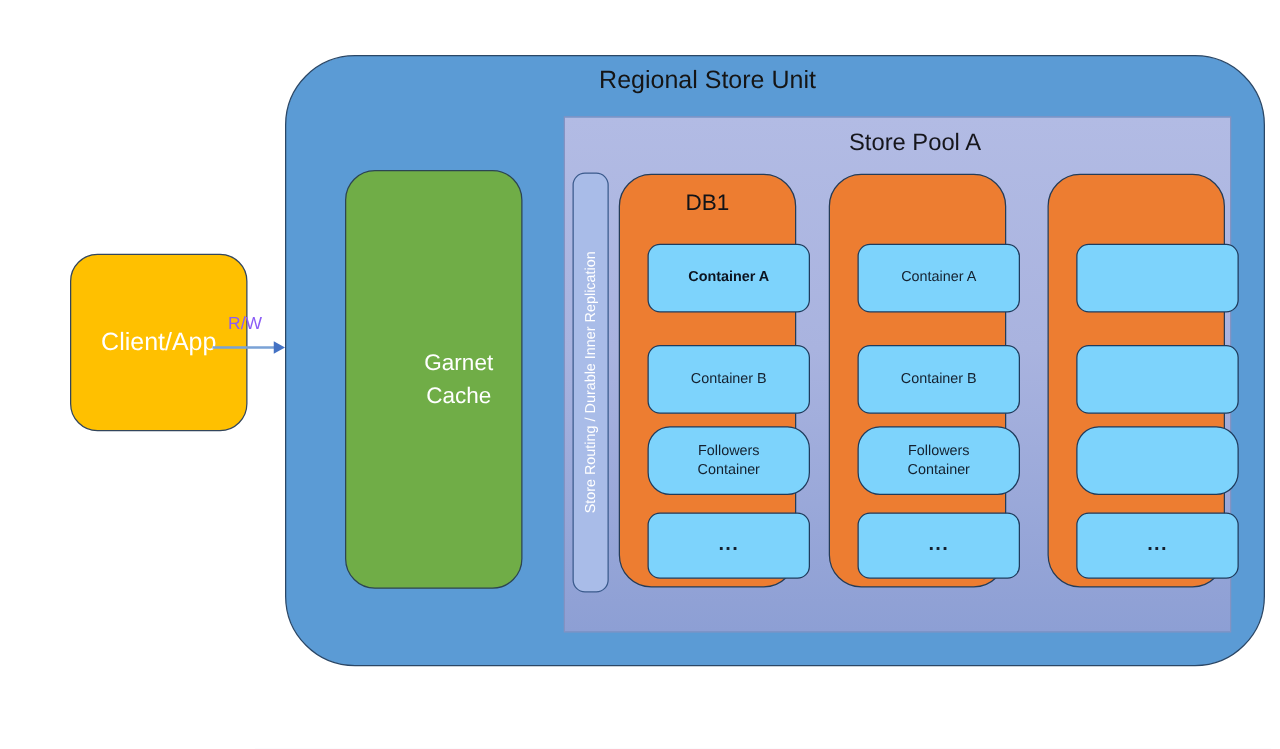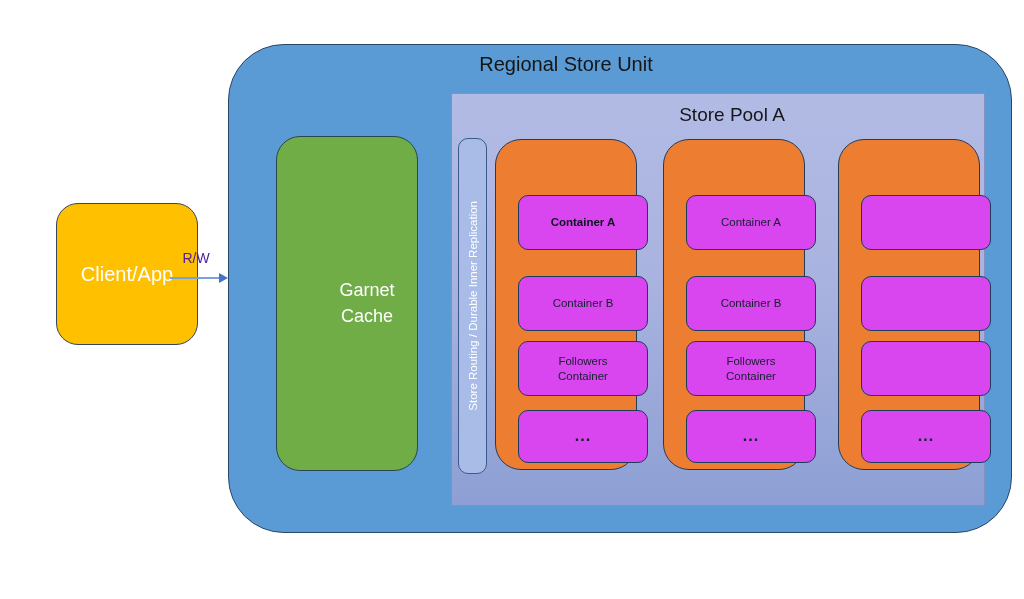--- a/index.html
+++ b/index.html
@@ -14,21 +14,21 @@
     left:28px;top:203px;width:142px;height:142px;
     background:#FFC000;border:1.6px solid #33465c;border-radius:22px;
     display:flex;align-items:center;justify-content:center;
     color:#ffffff;font-size:20px;margin-left:28px;
   }
 
   
   .connector{left:170px;top:250px;width:60px;height:34px;}
   .connector-label{
     position:absolute;left:2px;top:0;width:48px;text-align:center;
-    font-size:14px;color:#4c1d95;
+    font-size:14px;color:#8b5cf6;
   }
   .arrow-line{position:absolute;left:0;top:27px;width:50px;height:1.5px;background:#7aa2d6;}
   .arrow-head{
     position:absolute;left:49px;top:22.5px;width:0;height:0;
     border-left:9px solid #4472C4;border-top:5px solid transparent;border-bottom:5px solid transparent;
   }
 
   
   .regional-box{
     left:228px;top:44px;width:784px;height:489px;
@@ -77,28 +77,28 @@
   }
   .db-1{left:43px;}
   .db-2{left:211px;}
   .db-n{left:386px;}
   .db-title{
     position:absolute;left:0;right:0;top:12px;text-align:center;
     font-size:18px;color:#111318;
   }
   .slot{
     position:absolute;left:22px;width:96px;height:53px;
-    background:#d946ef;border:1.5px solid #1F3B5C;border-radius:10px;
+    background:#7dd3fc;border:1.5px solid #1F3B5C;border-radius:10px;
     display:flex;align-items:center;justify-content:center;
     text-align:center;font-size:11.5px;line-height:1.3;color:#14202e;
     padding:0 16px;
   }
   .slot-1{top:55px;}
   .slot-2{top:136px;}
-  .slot-3{top:201px;}
+  .slot-3{top:201px;border-radius:18px;}
   .slot-4{top:270px;height:51px;font-size:16px;font-weight:bold;letter-spacing:1px;}
   .emph{font-weight:600;color:#0c1420;}
 </style>
 </head>
 <body>
 
 <div class="stage">
 
   <div class="abs client-box">
     <span>Client/App</span>
@@ -118,20 +118,21 @@
     </div>
 
     <div class="abs pool-panel">
       <div class="abs pool-title">Store Pool A</div>
 
       <div class="abs routing-strip">
         <div class="routing-label">Store Routing / Durable Inner Replication</div>
       </div>
 
       <div class="abs db db-1">
+        <div class="db-title">DB1</div>
         <div class="slot slot-1 emph">Container A</div>
         <div class="slot slot-2">Container B</div>
         <div class="slot slot-3">Followers Container</div>
         <div class="slot slot-4">...</div>
       </div>
 
       <div class="abs db db-2">
         <div class="slot slot-1">Container A</div>
         <div class="slot slot-2">Container B</div>
         <div class="slot slot-3">Followers Container</div>

